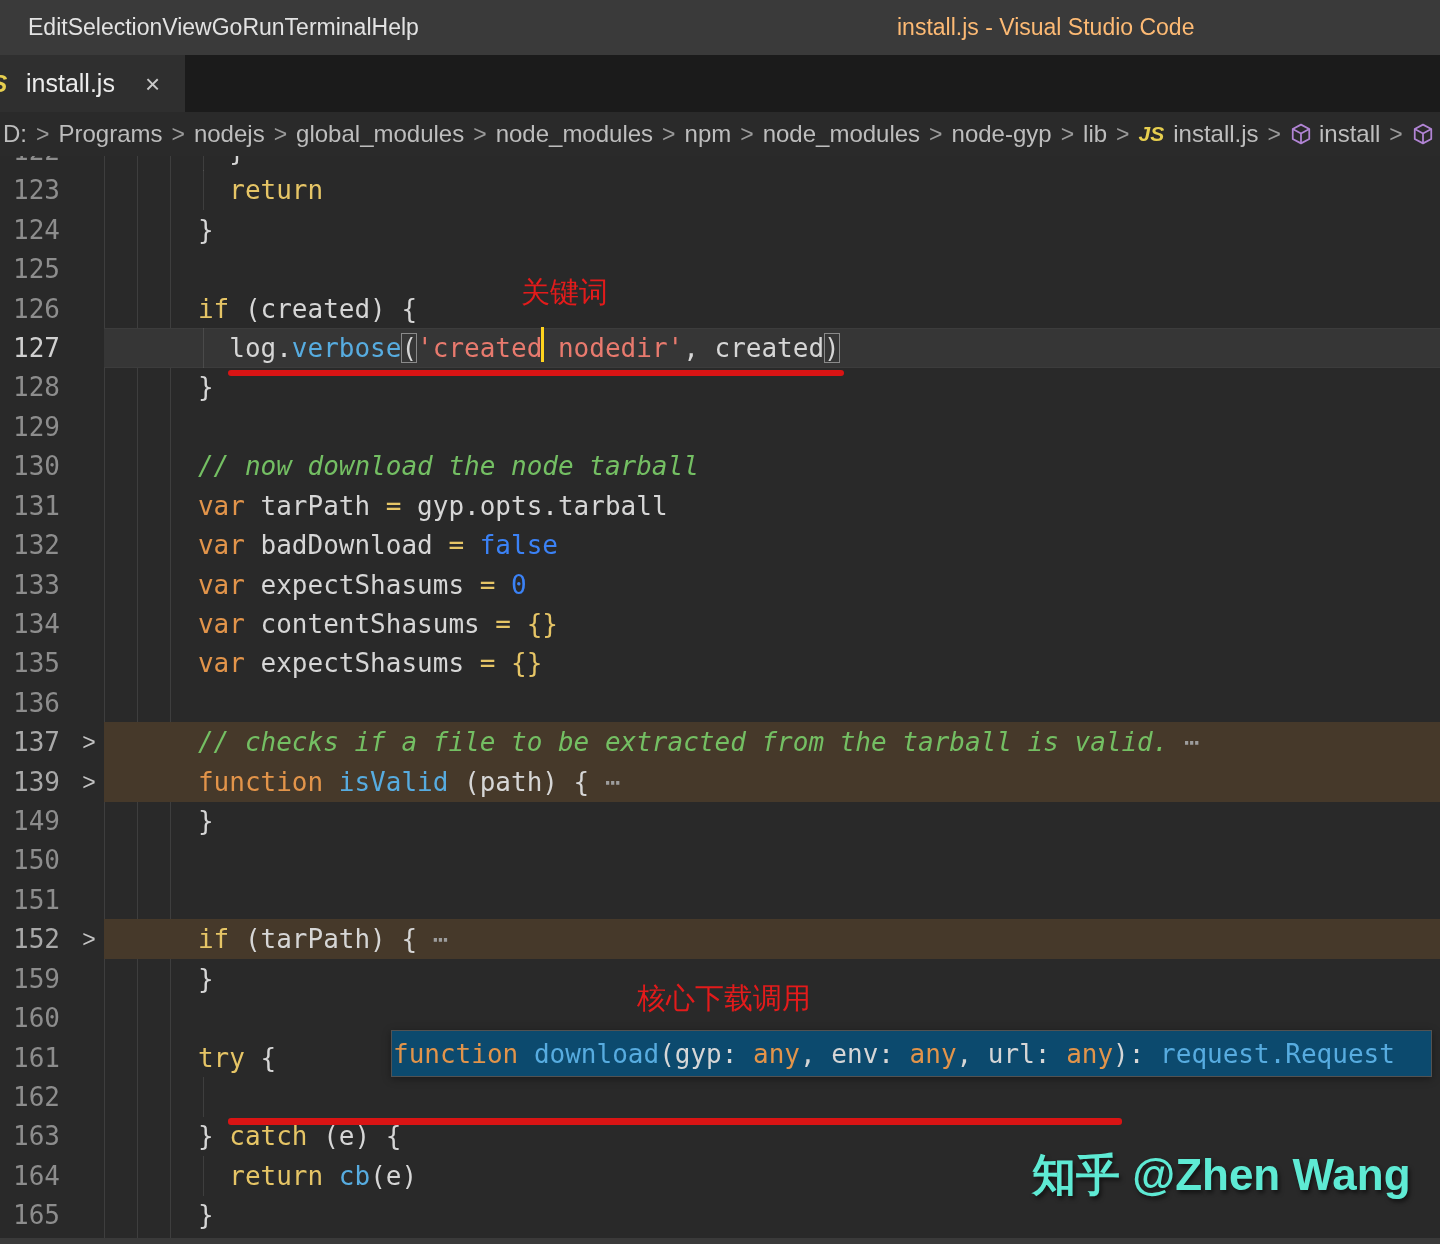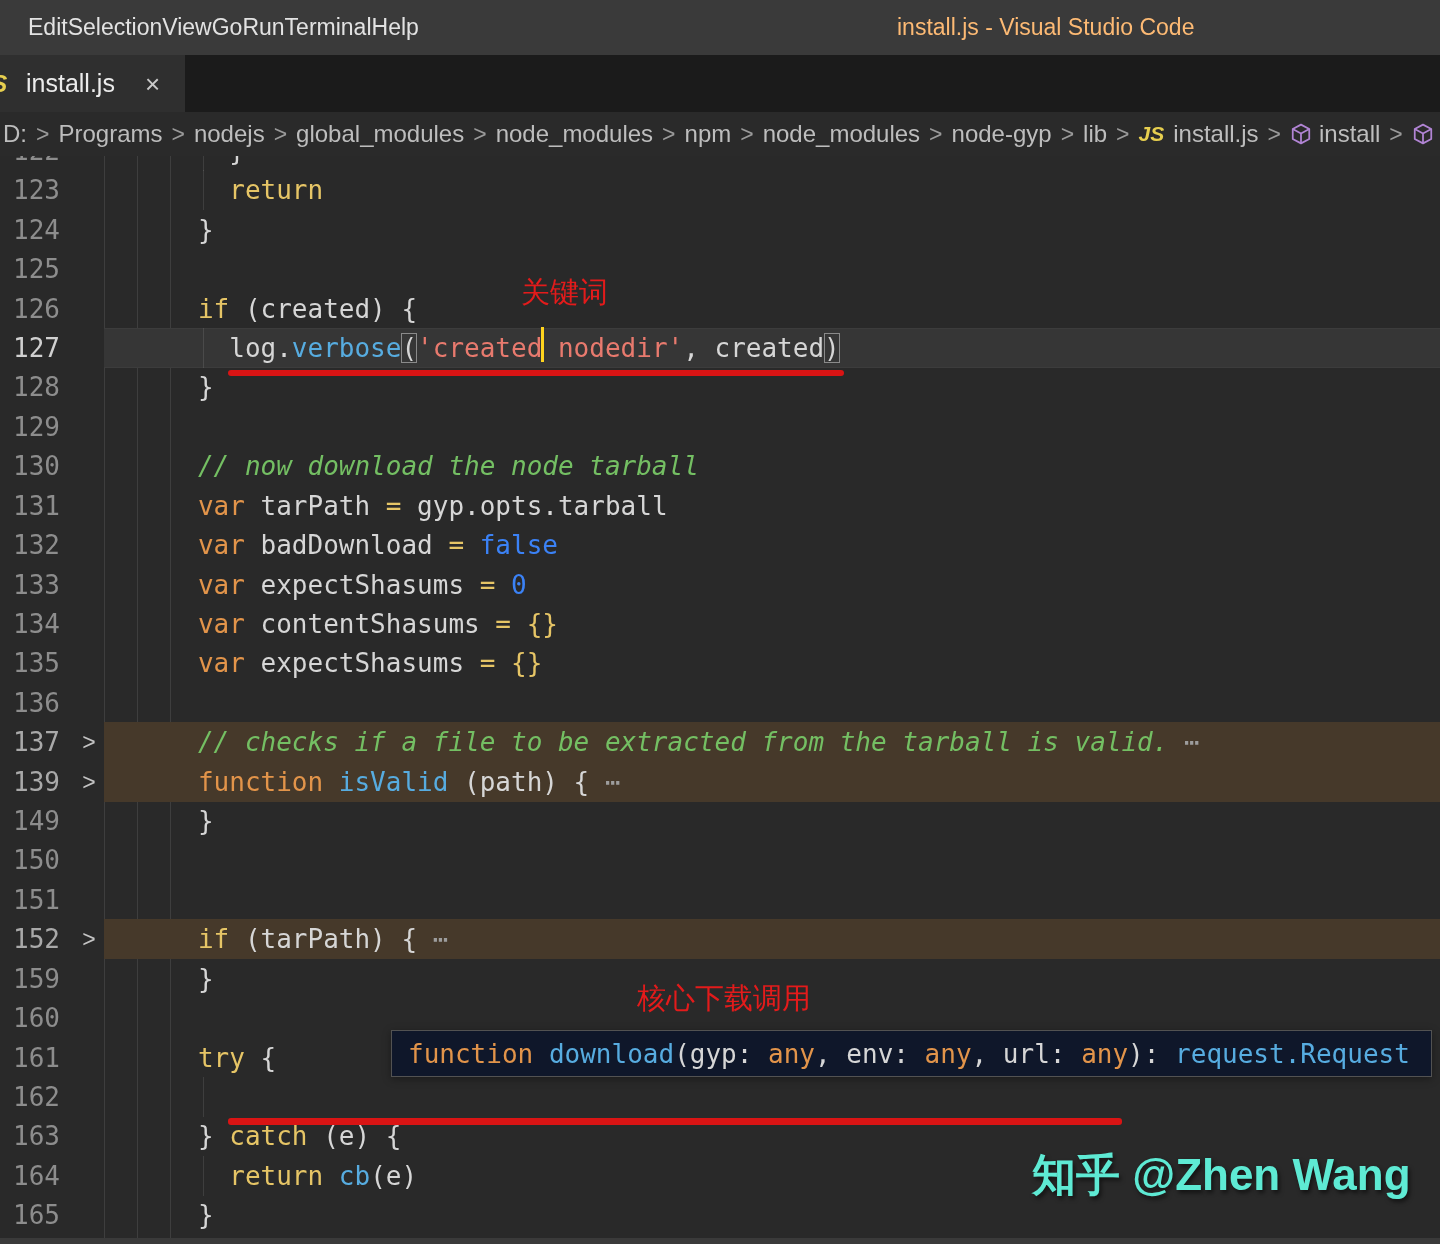--- a/index.html
+++ b/index.html
@@ -55,22 +55,22 @@
   .tk-el  { color:#9d9d9d; }
   .bbox { outline:1px solid #8a8a8a; outline-offset:-1px; }
   .whl  { background:rgba(86,140,190,0.32); border-radius:3px; }
   .cursor { display:inline-block; width:0; position:relative; }
   .cursor::after { content:""; position:absolute; left:-1px; top:-30px; width:3px; height:35px; background:#ffd41e; }
 
   
   .red-underline { position:absolute; height:6px; background:#d91414; border-radius:3px; z-index:4; }
   .red-label { position:absolute; color:#e31b1b; font-size:29px; z-index:5;
     font-family:"Liberation Sans", sans-serif; }
-  .tooltip { position:absolute; height:47px; min-width:1041px; background:#0f172a;
-    border:1px solid #525252; z-index:6; display:flex; align-items:center; padding-left:16px;
+  .tooltip { position:absolute; height:47px; min-width:1041px; background:#0c4a6e;
+    border:1px solid #525252; z-index:6; display:flex; align-items:center; padding-left:1px;
     font-family:"DejaVu Sans Mono", monospace; font-size:26px; white-space:pre; box-shadow:0 2px 8px rgba(0,0,0,0.35); }
   .watermark { position:absolute; color:#5eead4; font-size:44px; font-weight:bold; z-index:8;
     text-shadow:2px 3px 4px rgba(0,0,0,0.55); white-space:nowrap; }
 
   .statusstrip { position:relative; width:100%; height:6px; background:#3a3a3a; }
 </style>
 </head>
 <body>
 
 <div class="window">

